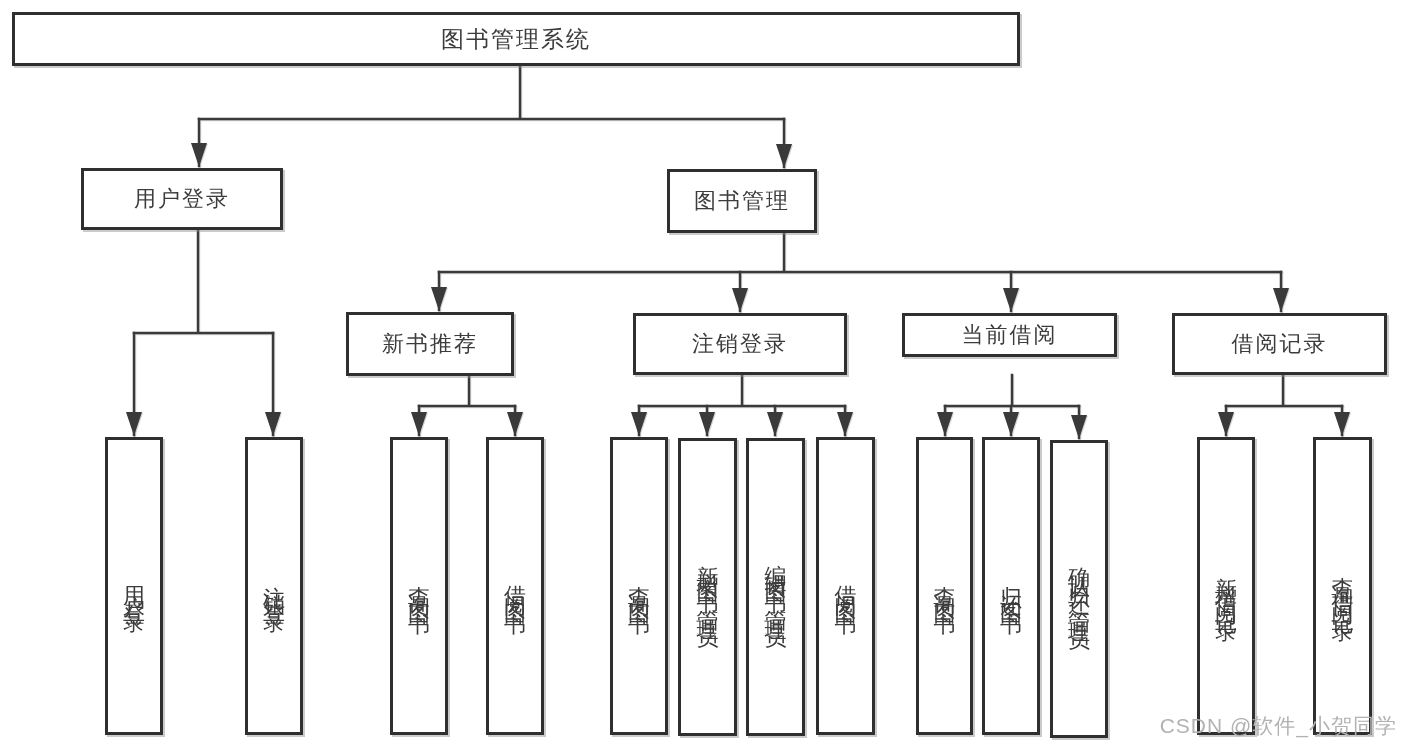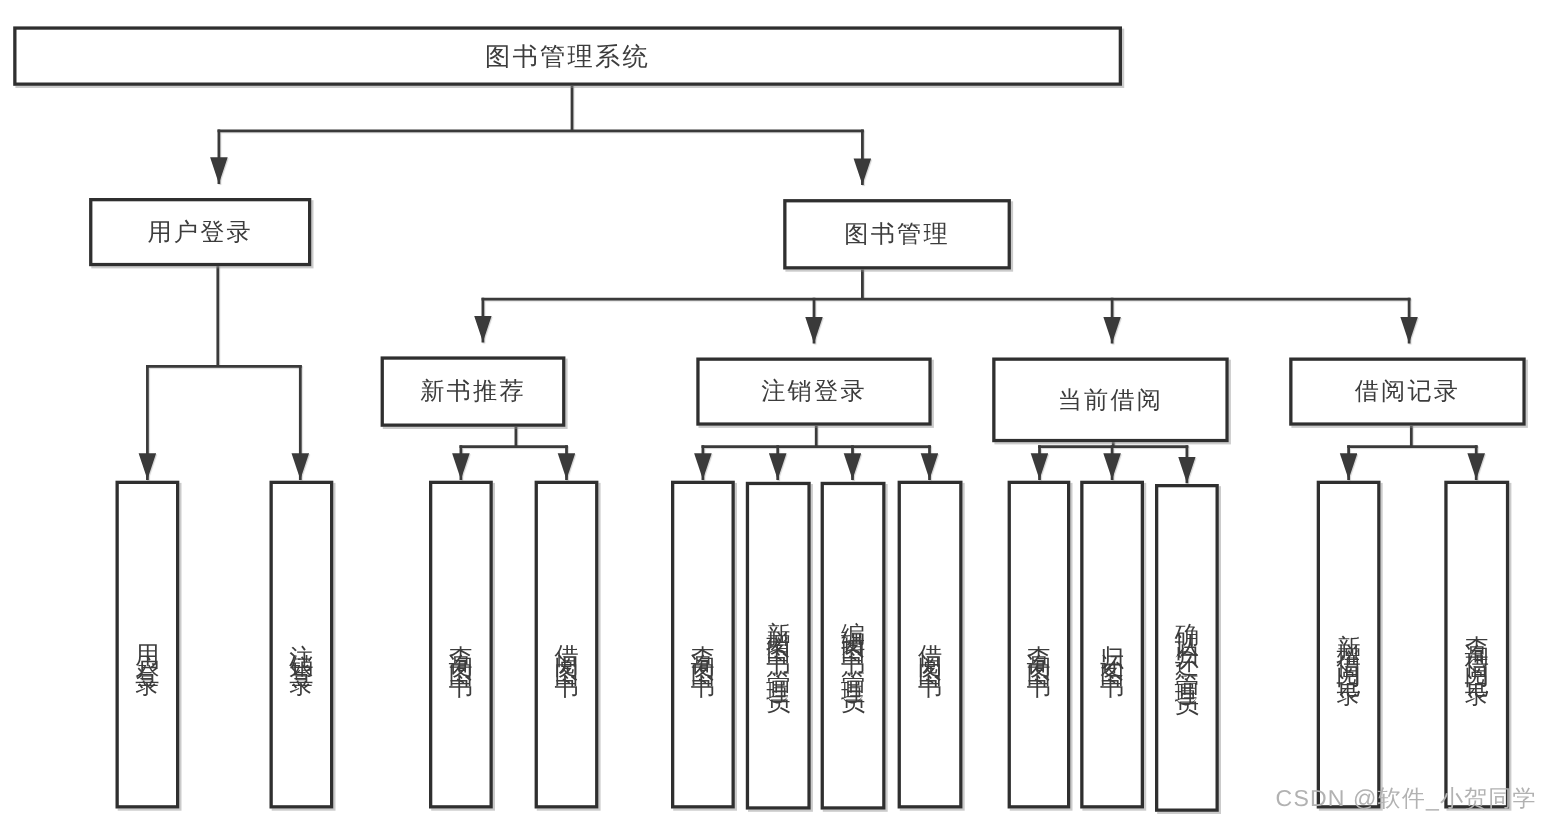--- a/index.html
+++ b/index.html
@@ -7,21 +7,21 @@
        font-family:"Liberation Sans","DejaVu Sans",sans-serif;}
   .canvas{position:absolute;left:0;top:0;width:1405px;height:747px;background:#ffffff;}
   svg.connectors{position:absolute;left:0;top:0;pointer-events:none;
        filter:drop-shadow(1.5px 1.5px 0 rgba(140,140,140,0.35));}
   .node,.leaf{
     position:absolute;box-sizing:border-box;background:#ffffff;
     border:3px solid #2f2f2f;color:#3c3c3c;
     display:flex;align-items:center;justify-content:center;
     box-shadow:2px 2px 0 rgba(140,140,140,0.45);
   }
-  .node{font-size:22px;letter-spacing:2px;white-space:nowrap;margin-top:12px;}
+  .node{font-size:22px;letter-spacing:2px;white-space:nowrap;}
   .node.root{font-size:23px;}
   .leaf{
     writing-mode:vertical-rl;text-orientation:mixed;
     font-size:22px;letter-spacing:9px;line-height:1;
   }
   .watermark{
     position:absolute;right:8px;top:712px;
     font-size:21px;color:#b2b2b2;letter-spacing:1px;white-space:nowrap;
   }
 </style>
@@ -69,25 +69,25 @@
 
       <path d="M1283,375 V406 M1226,406 H1342"></path>
       <path d="M1226,406 V435" marker-end="url(#arrowhead)"></path>
       <path d="M1342,406 V435" marker-end="url(#arrowhead)"></path>
     </g>
   </svg>
 
   <div class="node root" style="left:12px;top:12px;width:1008px;height:54px">图书管理系统</div>
 
   <div class="node" style="left:81px;top:168px;width:202px;height:62px">用户登录</div>
-  <div class="node" style="left:712px;top:169px;width:207px;height:64px">图书管理</div>
+  <div class="node" style="left:667px;top:169px;width:150px;height:64px">图书管理</div>
 
   <div class="node" style="left:346px;top:312px;width:168px;height:64px">新书推荐</div>
   <div class="node" style="left:633px;top:313px;width:214px;height:62px">注销登录</div>
-  <div class="node" style="left:902px;top:313px;width:215px;height:77px">当前借阅</div>
+  <div class="node" style="left:902px;top:313px;width:215px;height:44px">当前借阅</div>
   <div class="node" style="left:1172px;top:313px;width:215px;height:62px">借阅记录</div>
 
   <div class="leaf" style="left:105px;top:437px;width:58px;height:298px">用户登录</div>
   <div class="leaf" style="left:245px;top:437px;width:58px;height:298px">注销登录</div>
 
   <div class="leaf" style="left:390px;top:437px;width:58px;height:298px">查询图书</div>
   <div class="leaf" style="left:486px;top:437px;width:58px;height:298px">借阅图书</div>
 
   <div class="leaf" style="left:610px;top:437px;width:58px;height:298px">查询图书</div>
   <div class="leaf" style="left:678px;top:438px;width:59px;height:298px">新增图书（管理员）</div>

